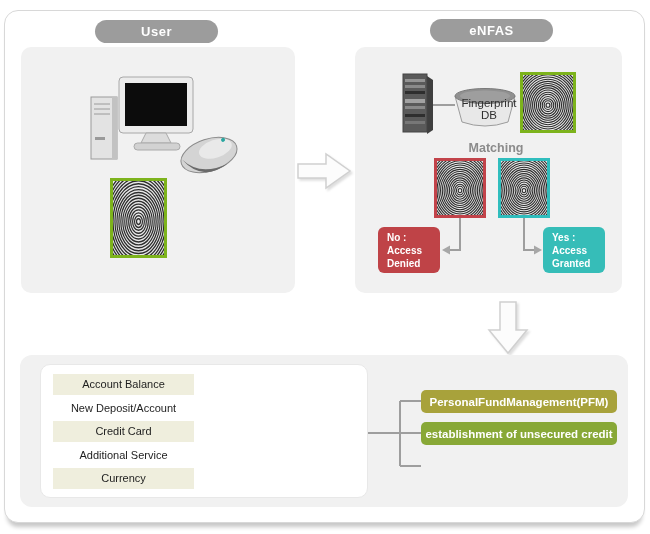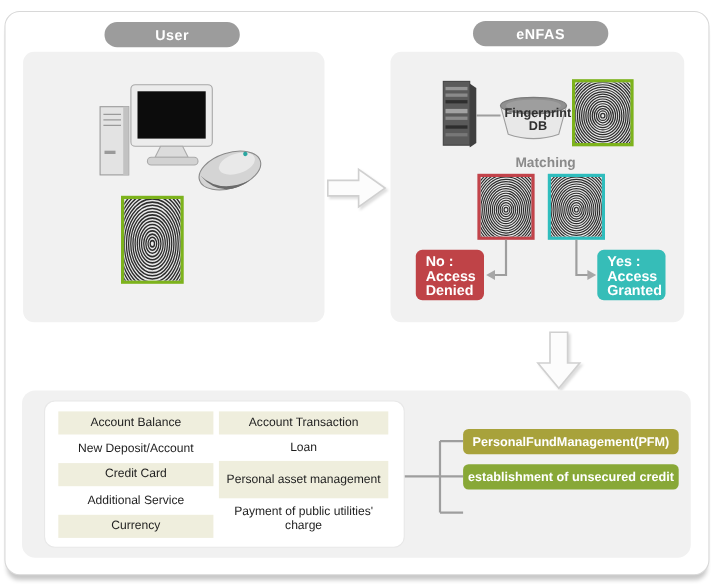--- a/index.html
+++ b/index.html
@@ -19,25 +19,25 @@
   .panel.bottom{left:20px;top:355px;width:608px;height:152px;border-radius:12px;text-decoration:underline;}
   .fp{position:absolute;border:3px solid #7db31c;background:#e9e9e9;}
   .fp svg{display:block;width:100%;height:100%;}
   .fp.user-fp{left:89px;top:131px;width:51px;height:74px;}
   .fp.db-fp{left:165px;top:25px;width:50px;height:55px;}
   .fp.red-fp{left:79px;top:111px;width:46px;height:54px;border-color:#c2434a;}
   .fp.cyan-fp{left:143px;top:111px;width:46px;height:54px;border-color:#2fbdbd;}
   .abs{position:absolute;}
   .blockarrow{filter:drop-shadow(2px 2px 1px rgba(0,0,0,0.13));}
   .dblabel{position:absolute;left:93px;top:50px;width:82px;text-align:center;
-           font-weight:bold;font-size:11.5px;line-height:12px;color:#2f2f2f;}
+           font-weight:normal;font-size:11.5px;line-height:12px;color:#2f2f2f;}
   .matching{position:absolute;left:86px;top:94px;width:110px;text-align:center;
             font-weight:bold;font-size:12.5px;color:#8b8b8b;}
   .statusbox{position:absolute;top:180px;width:62px;height:46px;border-radius:6px;
-             color:#fff;font-weight:bold;font-size:13px;line-height:13px;
+             color:#fff;font-weight:bold;font-size:10px;line-height:13px;
              padding:4px 0 0 9px;box-sizing:border-box;}
   .statusbox.denied{left:23px;background:#bf4347;}
   .statusbox.granted{left:188px;background:#36bdb8;}
   .listpanel{position:absolute;left:20px;top:9px;width:328px;height:134px;
              background:#fff;border:1px solid #e8e8e8;border-radius:10px;
              box-sizing:border-box;padding:9px 0 0 12px;}
   .cols{display:flex;gap:5px;}
   .col{display:flex;flex-direction:column;justify-content:space-between;height:115px;}
   .col.l{width:141px;}
   .col.r{width:154px;}
@@ -188,26 +188,20 @@
   <div class="panel bottom">
     <div class="listpanel">
       <div class="cols">
         <div class="col l">
           <div class="cell beige">Account Balance</div>
           <div class="cell">New Deposit/Account</div>
           <div class="cell beige">Credit Card</div>
           <div class="cell">Additional Service</div>
           <div class="cell beige">Currency</div>
         </div>
-        <div class="col r">
-          <div class="cell beige">Account Transaction</div>
-          <div class="cell">Loan</div>
-          <div class="cell beige tall">Personal asset management</div>
-          <div class="cell tall">Payment of public utilities' charge</div>
-        </div>
       </div>
     </div>
   </div>
 
   <svg class="abs" style="left:366px;top:395px" width="58" height="78" viewBox="0 0 58 78">
     <g stroke="#9e9e9e" stroke-width="2" fill="none">
       <line x1="2" y1="38" x2="34" y2="38"></line>
       <line x1="34" y1="6" x2="34" y2="71"></line>
       <line x1="34" y1="6" x2="55" y2="6"></line>
       <line x1="34" y1="38" x2="55" y2="38"></line>

